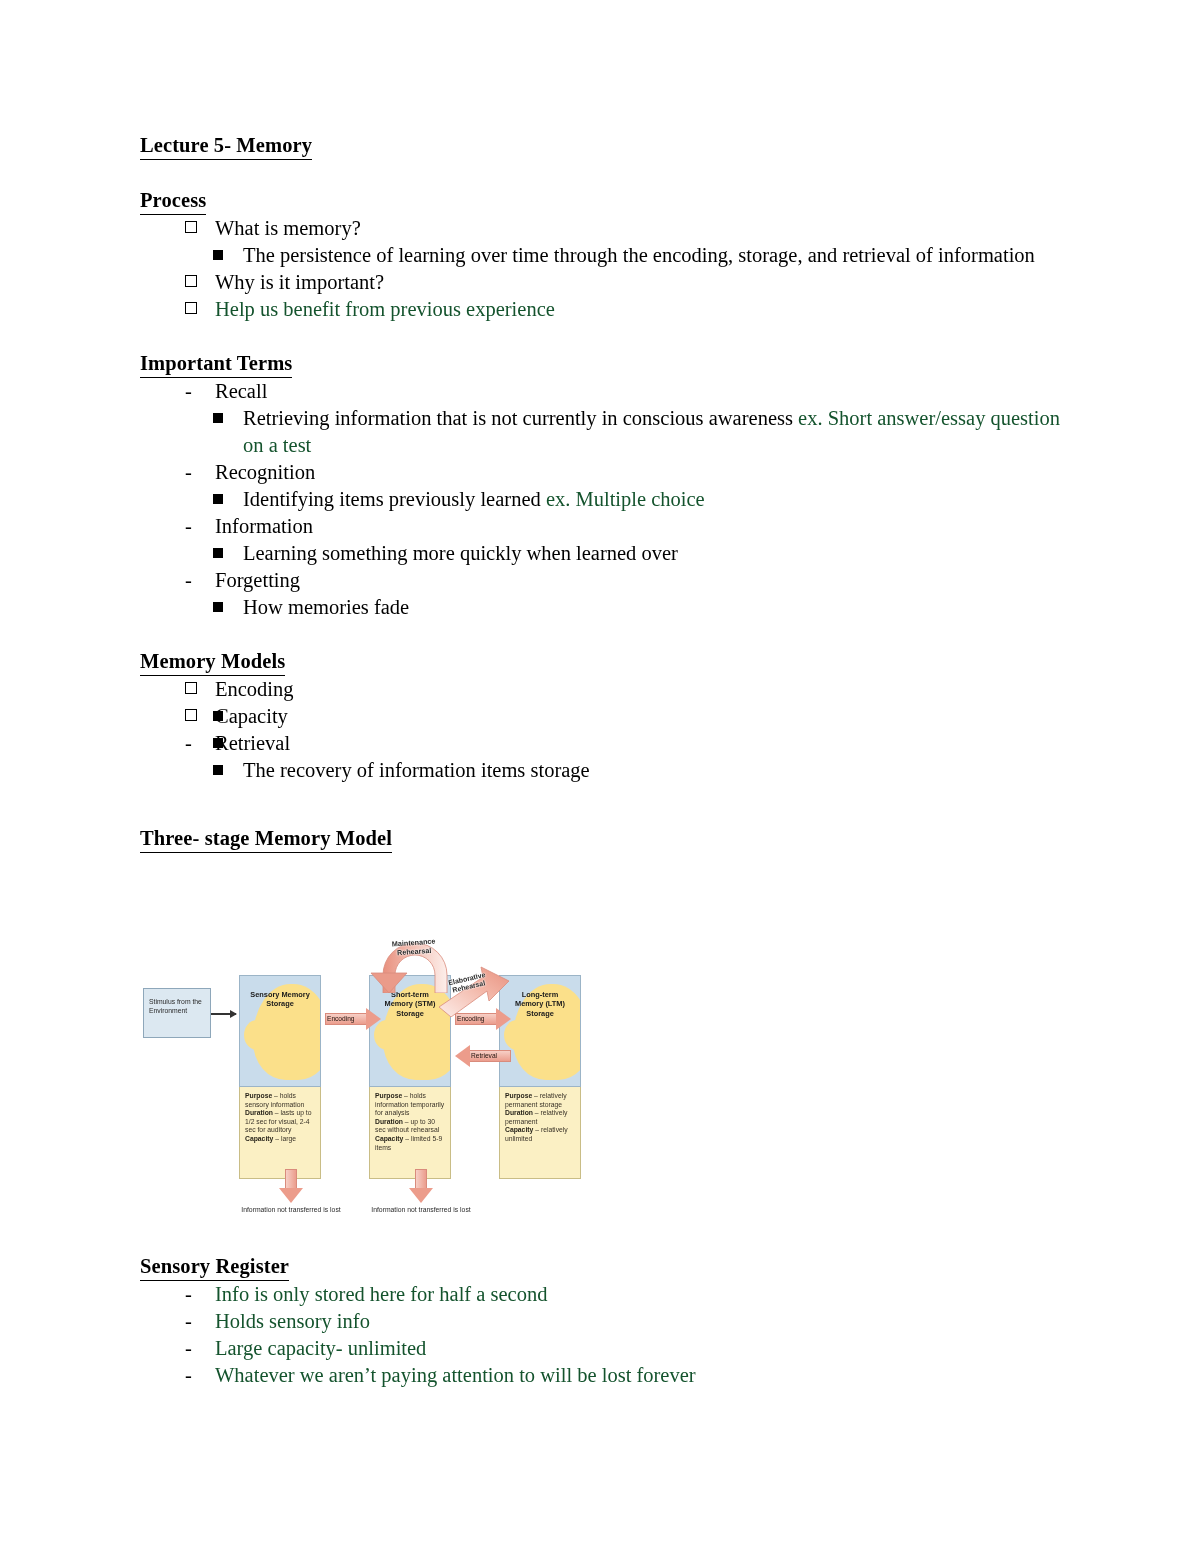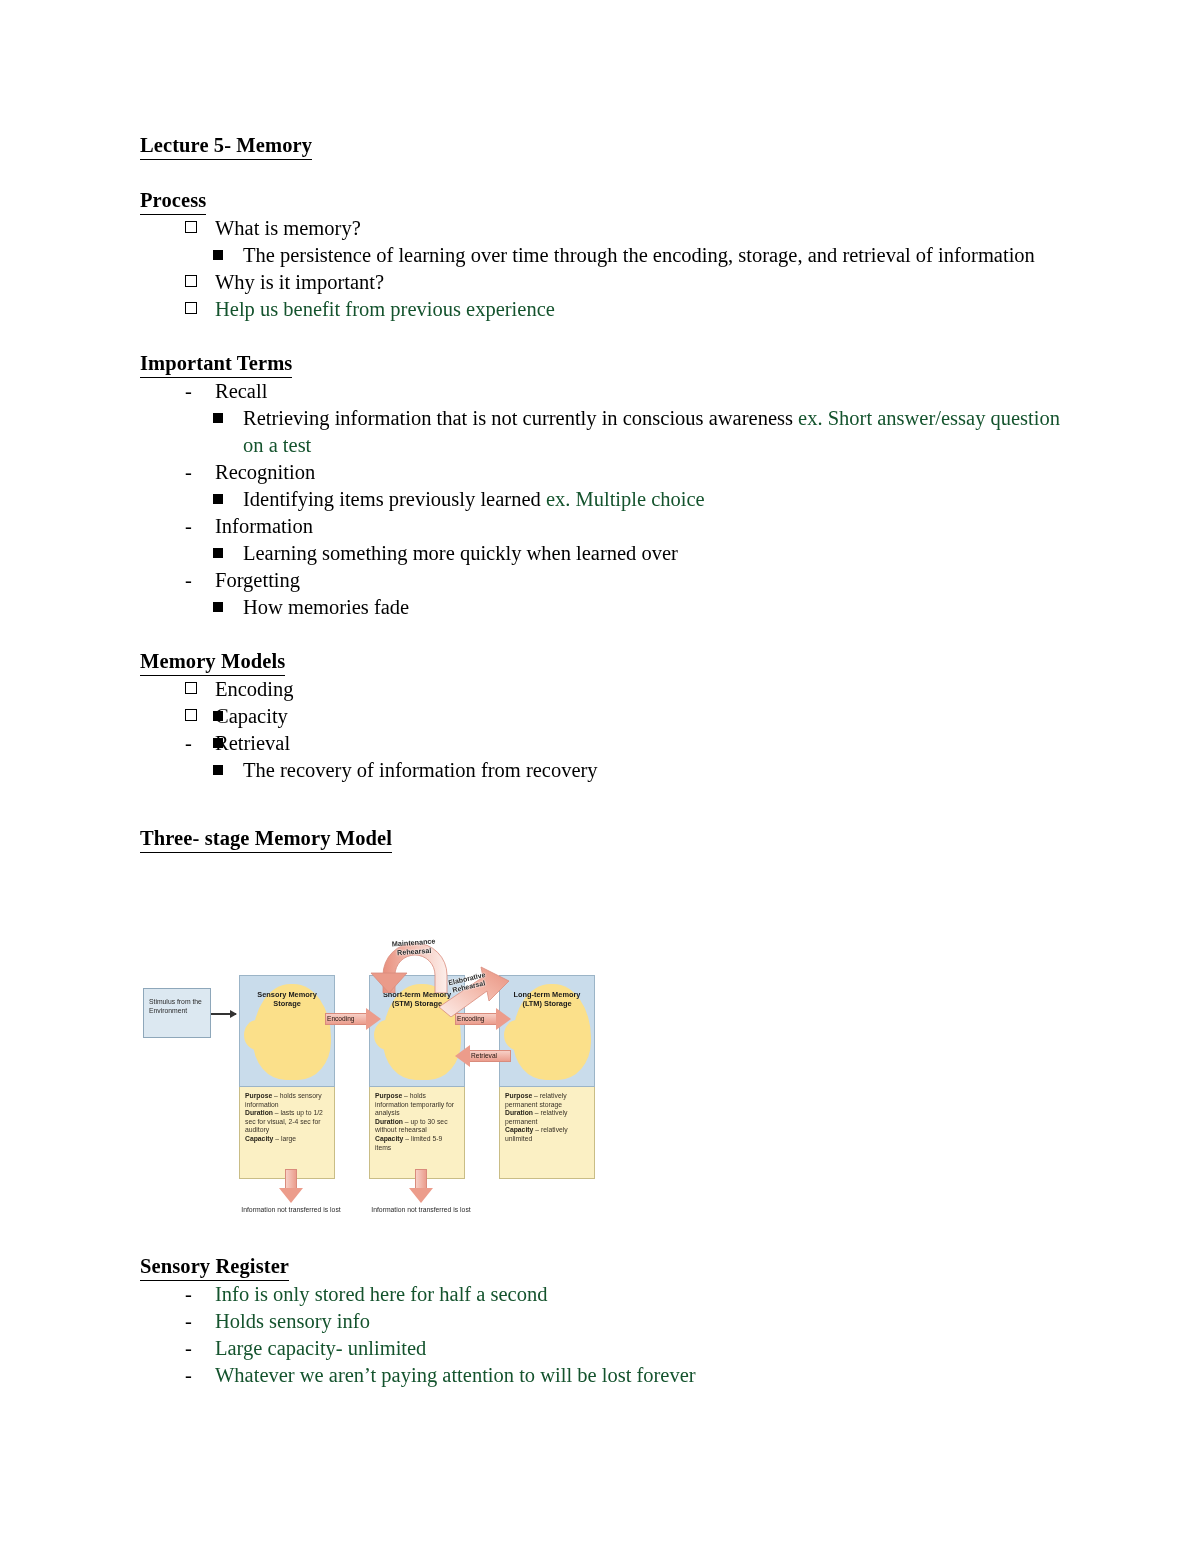--- a/index.html
+++ b/index.html
@@ -91,21 +91,21 @@
   .diagram{
     position:absolute;
     left:143px;
     top:933px;
     width:470px;
     height:320px;
     font-family:"Liberation Sans","DejaVu Sans",sans-serif;
   }
   .dg-col{
     position:absolute;
-    width:96px;
+    width:82px;
     box-sizing:border-box;
   }
   .dg-top{
     background:#c9dceb;
     border:1px solid #9bb4c7;
     height:110px;
     position:relative;
     overflow:hidden;
   }
   .dg-bot{
@@ -406,21 +406,21 @@
     </ul>
     <ul class="lvl1">
       <li class="item">
         <span class="bullet dash">-</span>
         <span class="txt">Retrieval</span>
       </li>
     </ul>
     <ul class="lvl2">
       <li class="item">
         <span class="bullet sq"></span>
-        <span class="txt">The recovery of information from recovery</span>
+        <span class="txt">The recovery of information items storage</span>
       </li>
     </ul>
     <div class="spacer"></div>
     <div class="spacer-sm"></div>
 
     <div class="heading-row">
       <h2 class="heading">Three- stage Memory Model</h2>
     </div>
   </div>
 

